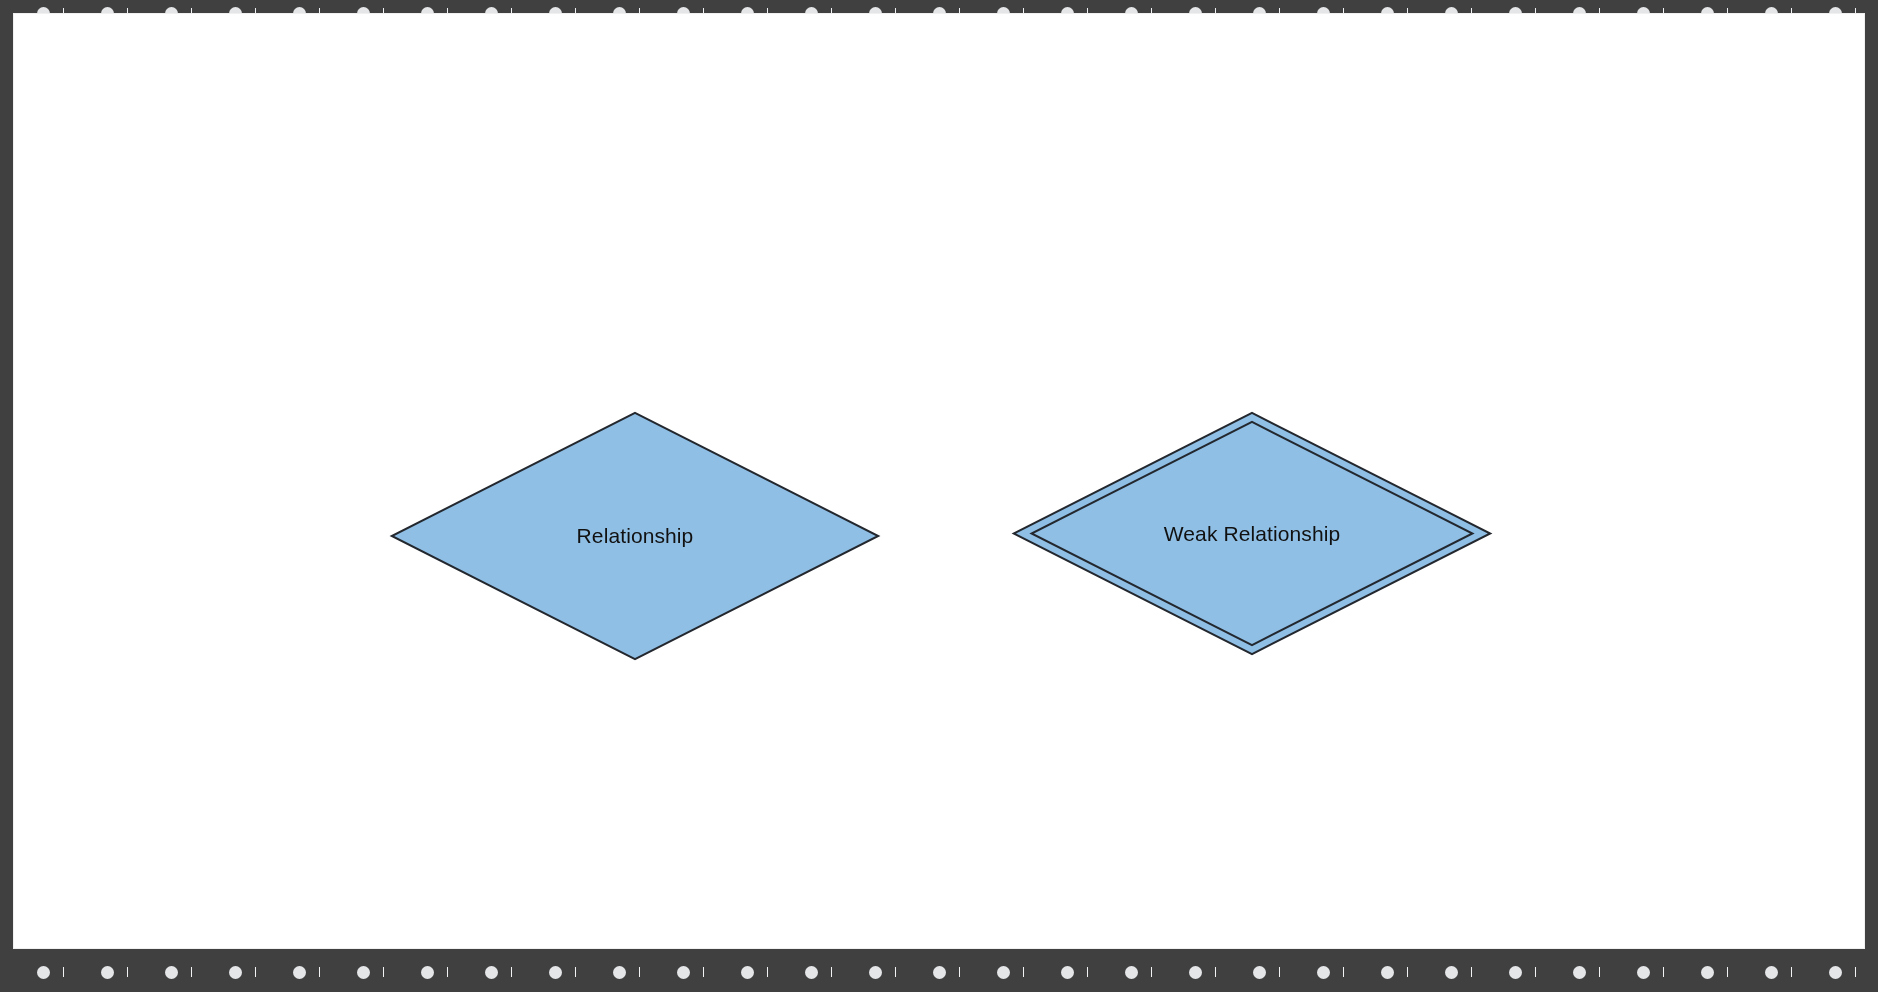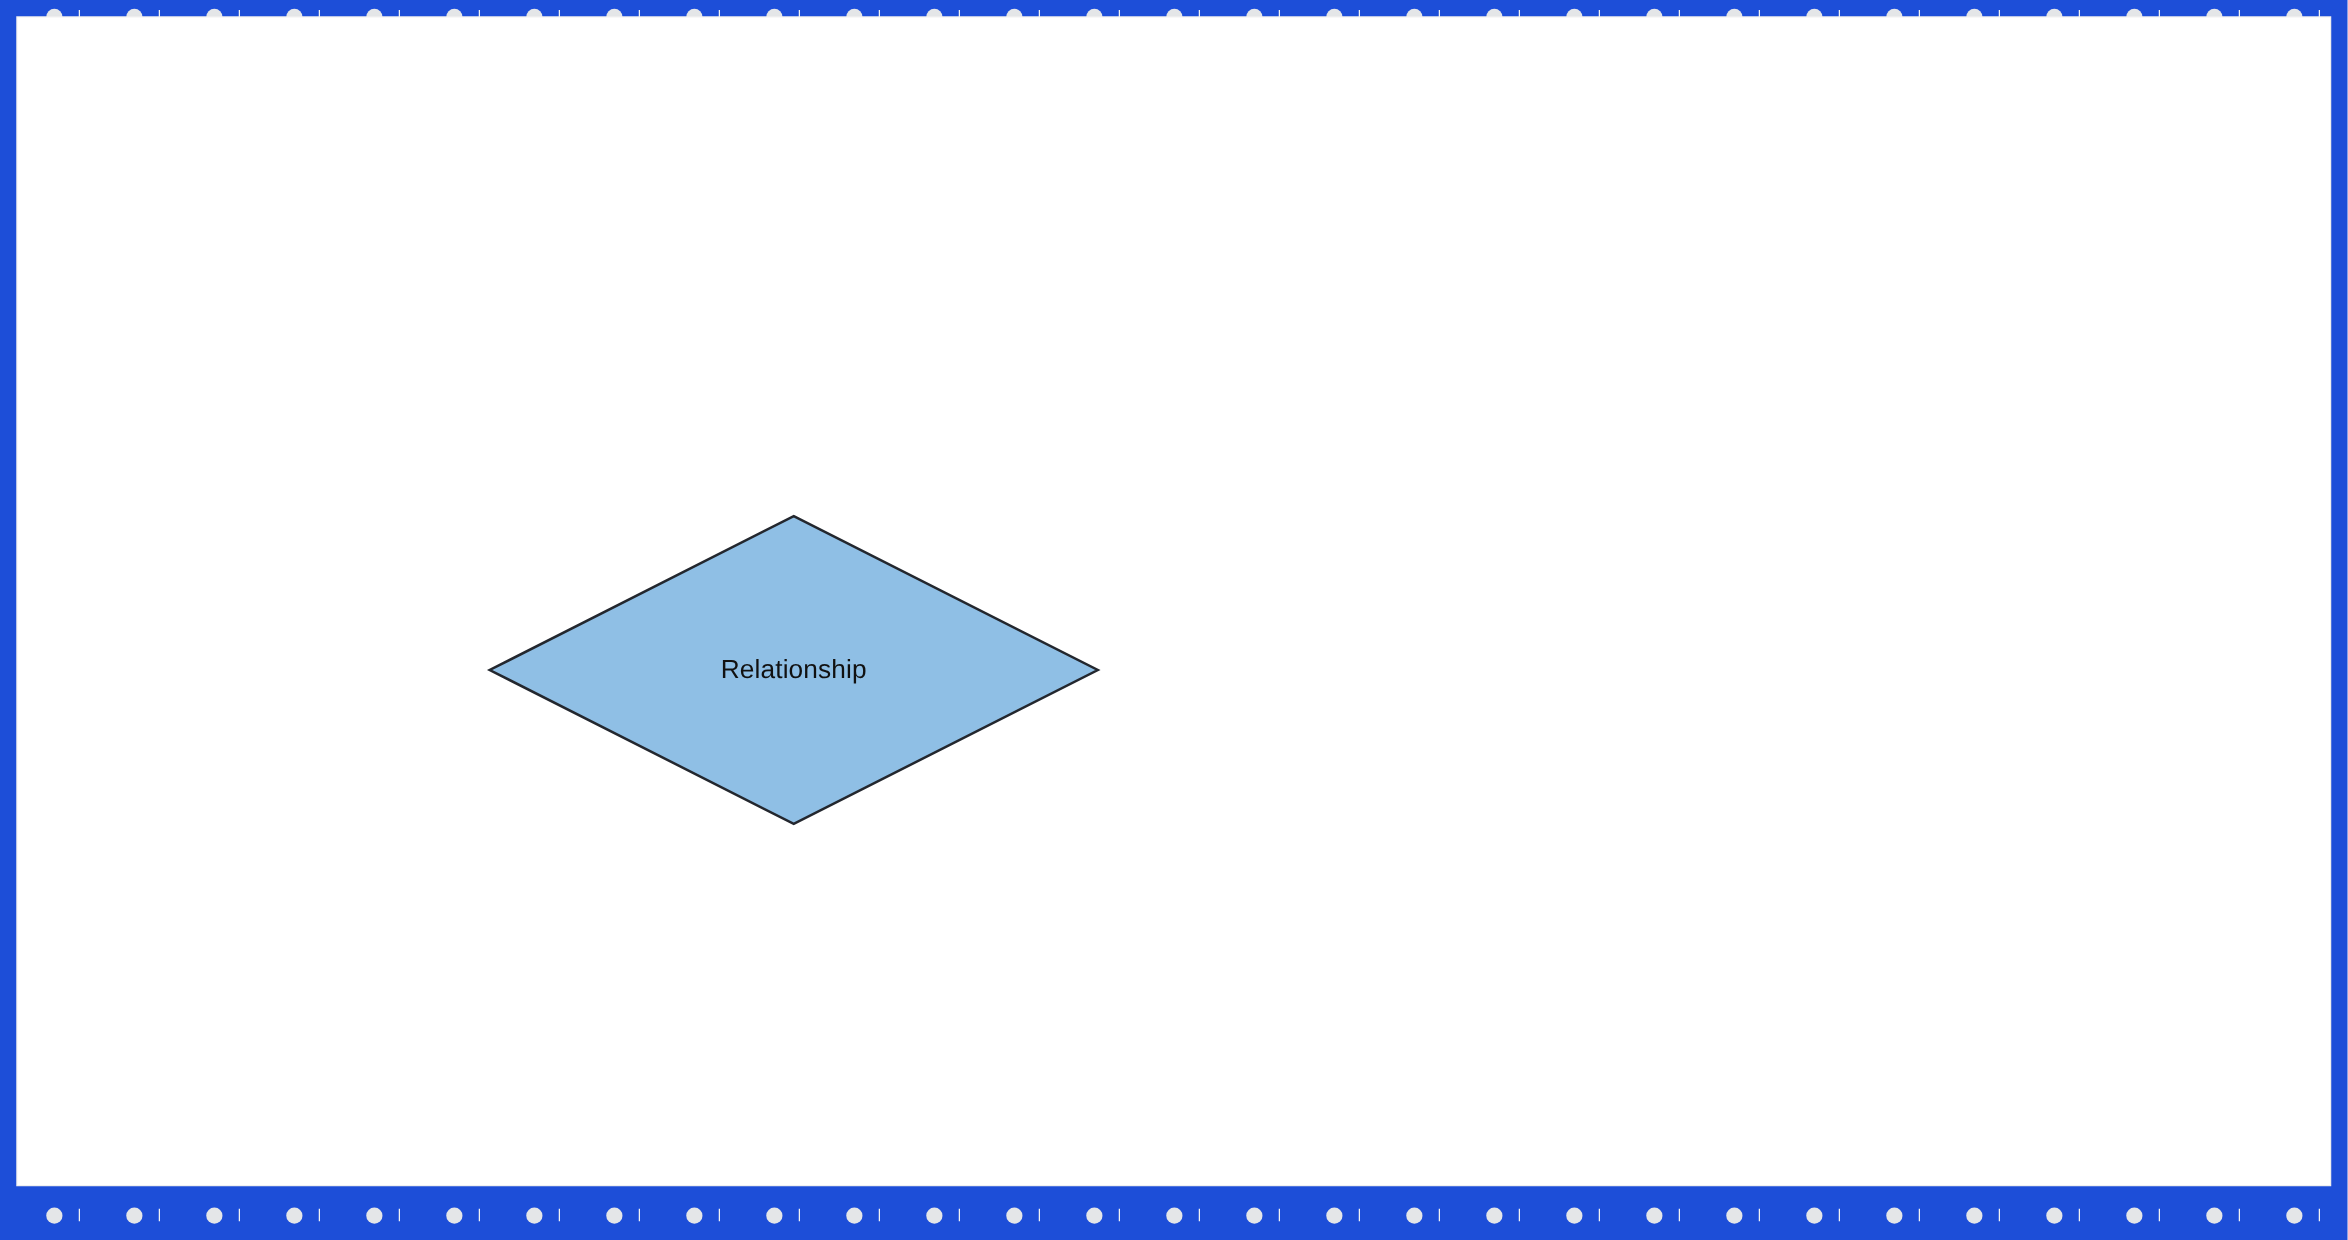--- a/index.html
+++ b/index.html
@@ -14,21 +14,21 @@
     height: 992px;
     overflow: hidden;
     font-family: "Liberation Sans", sans-serif;
   }
 
   
   .workspace {
     position: relative;
     width: 1878px;
     height: 992px;
-    background: #1d4ed8;
+    background: #404040;
   }
 
   
   .dot-strip {
     position: absolute;
     left: 0;
     width: 1878px;
     height: 20px;
     pointer-events: none;
   }
@@ -161,20 +161,27 @@
 
   <div class="canvas">
 
     <div class="shape" id="shape-relationship" style="left: 376px; top: 398px; width: 490px; height: 248px;">
       <svg id="svg-relationship" width="490" height="248" viewBox="0 0 490 248">
           <polygon points="245,0.9 488.2217741935484,124 245,247.1 1.778225806451613,124" fill="#8fbfe5" stroke="#23272e" stroke-width="2" stroke-linejoin="miter"></polygon>
         </svg>
       <div class="shape-label">Relationship</div>
     </div>
 
+    <div class="shape" id="shape-weak-relationship" style="left: 998px; top: 398px; width: 480px; height: 243px;">
+      <svg id="svg-weak-relationship" width="480" height="243" viewBox="0 0 480 243">
+          <polygon points="240,0.9 478.22222222222223,121.5 240,242.1 1.7777777777777777,121.5" fill="#8fbfe5" stroke="#23272e" stroke-width="2" stroke-linejoin="miter"></polygon>
+          <polygon points="240,9.9 460.44444444444446,121.5 240,233.1 19.555555555555554,121.5" fill="none" stroke="#23272e" stroke-width="2" stroke-linejoin="miter"></polygon>
+        </svg>
+      <div class="shape-label">Weak Relationship</div>
+    </div>
 
   </div>
 
   <div class="dot-strip bottom">
       <div class="ruler-dot" style="left: 37px; background: rgb(228, 230, 232);"></div>
       <div class="ruler-tick" style="left: 63px;"></div>
       <div class="ruler-dot" style="left: 101px; background: rgb(228, 230, 232);"></div>
       <div class="ruler-tick" style="left: 127px;"></div>
       <div class="ruler-dot" style="left: 165px; background: rgb(228, 230, 232);"></div>
       <div class="ruler-tick" style="left: 191px;"></div>

